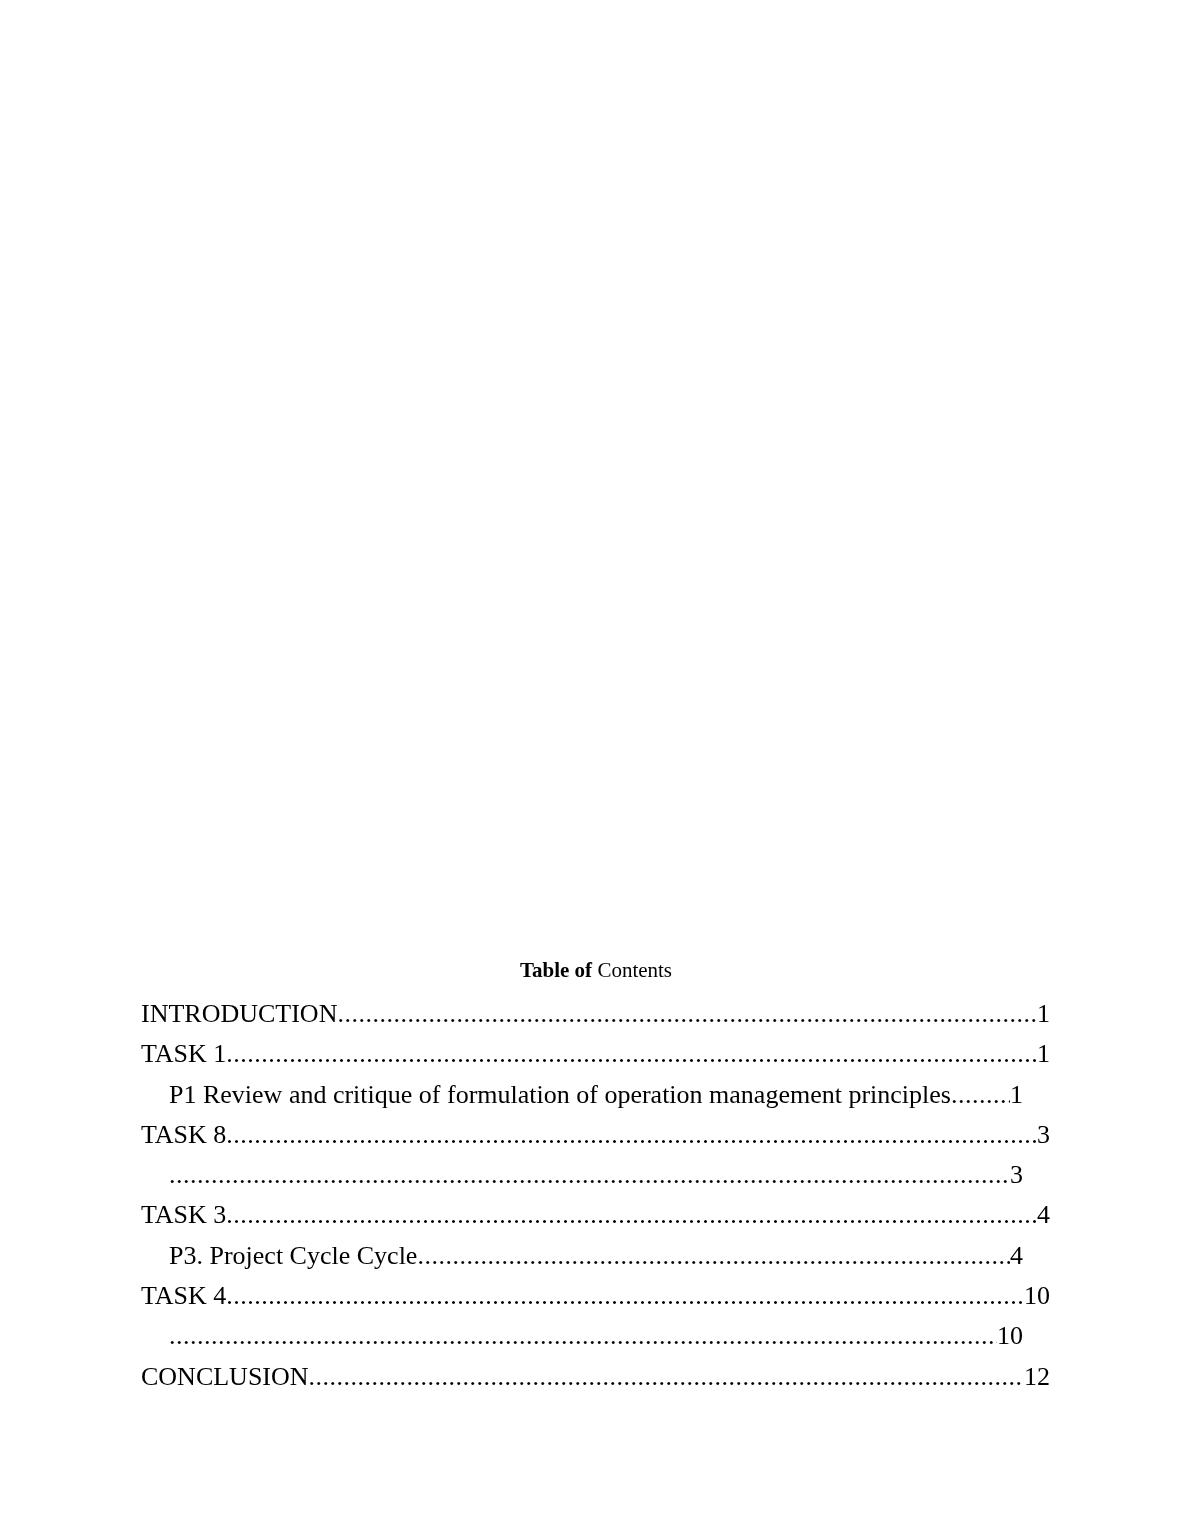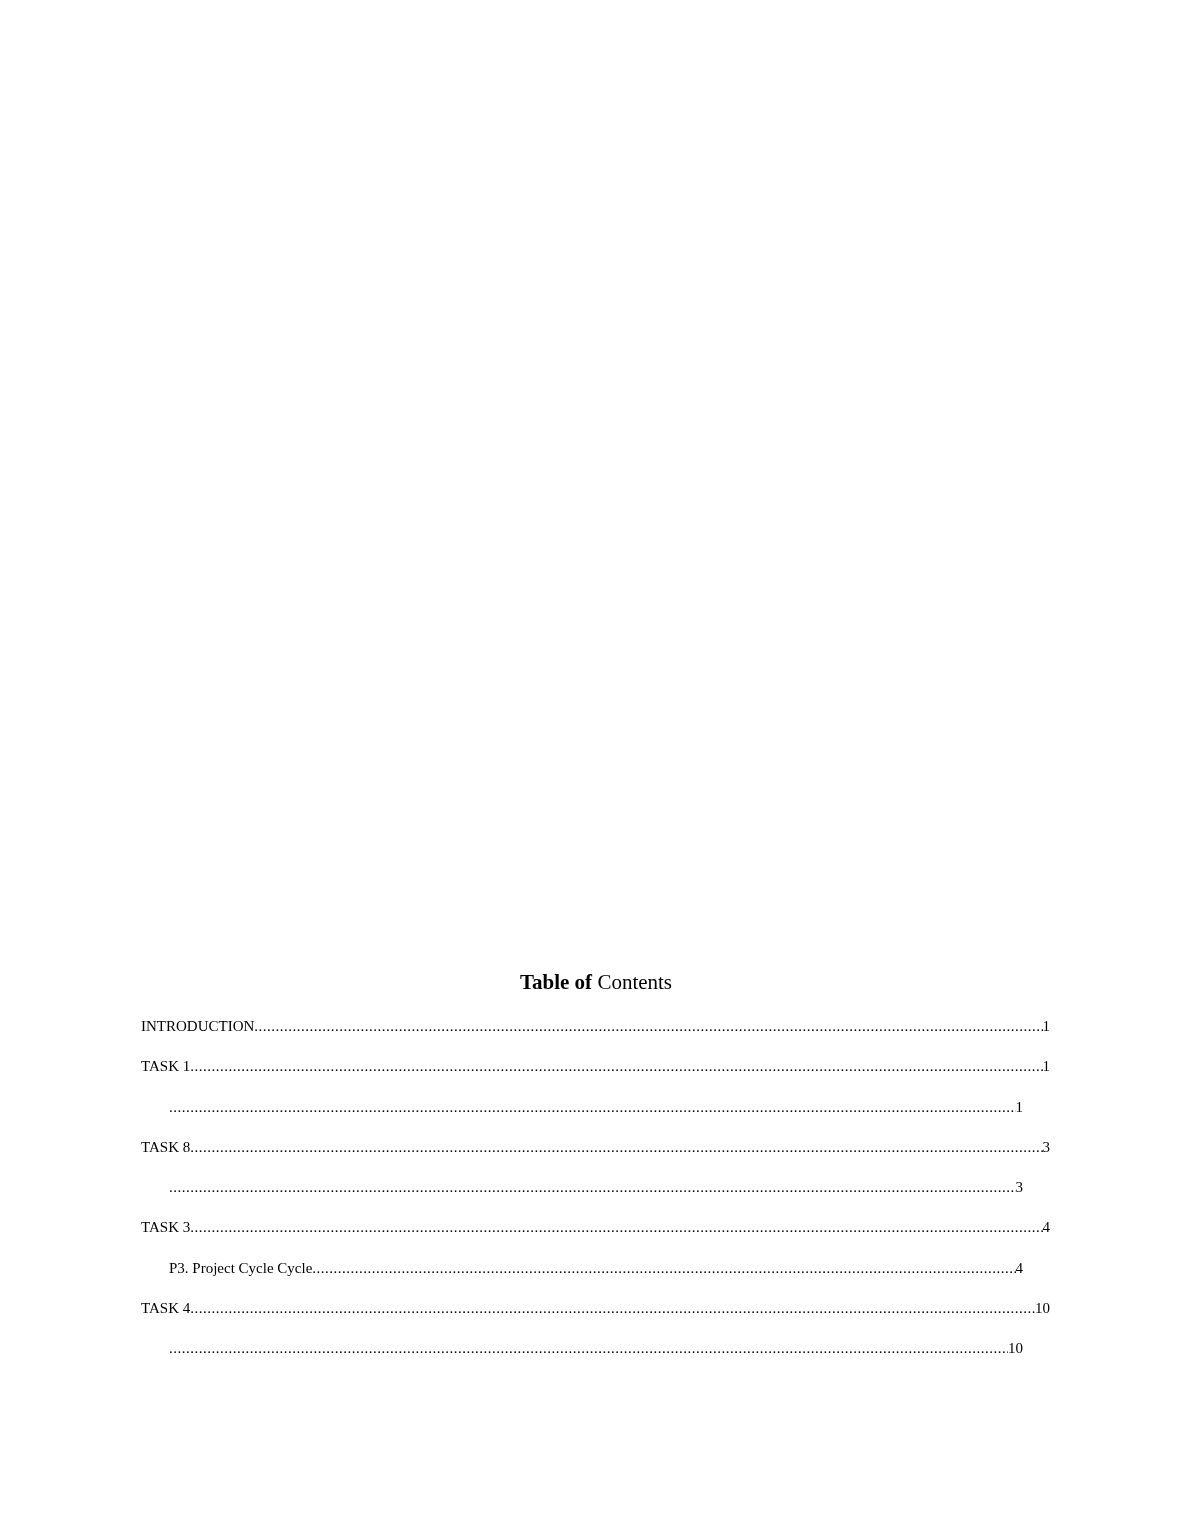--- a/index.html
+++ b/index.html
@@ -26,30 +26,30 @@
       position: absolute;
       left: 141px;
       top: 950px;
       width: 910px;
     }
     .toc-title {
       text-align: center;
       font-size: 21px;
       line-height: 32px;
       height: 32px;
-      margin: 16px 0 8px 0;
+      margin: 4px 0 8px 0;
       padding-left: 0;
     }
     .toc-title .bold { font-weight: bold; }
     .toc-title .regular { font-weight: normal; }
 
     .toc-row {
       display: flex;
       align-items: baseline;
-      font-size: 15px;
+      font-size: 26px;
       line-height: 40.3px;
       height: 40.3px;
       white-space: nowrap;
       overflow: hidden;
       cursor: pointer;
     }
     .toc-row.level-1 {
       width: 909px;
       padding-left: 0;
     }
@@ -86,20 +86,21 @@
       <span class="toc-page">1</span>
     </div>
 
     <div class="toc-row level-1">
       <span class="toc-label">TASK 1</span>
       <span class="toc-leader"></span>
       <span class="toc-page">1</span>
     </div>
 
     <div class="toc-row level-2">
+      <span class="toc-label">P1 Review and critique of formulation of operation management principles</span>
       <span class="toc-leader"></span>
       <span class="toc-page">1</span>
     </div>
 
     <div class="toc-row level-1">
       <span class="toc-label">TASK 8</span>
       <span class="toc-leader"></span>
       <span class="toc-page">3</span>
     </div>
 
@@ -124,14 +125,19 @@
       <span class="toc-label">TASK 4</span>
       <span class="toc-leader"></span>
       <span class="toc-page">10</span>
     </div>
 
     <div class="toc-row level-2">
       <span class="toc-leader"></span>
       <span class="toc-page">10</span>
     </div>
 
+    <div class="toc-row level-1">
+      <span class="toc-label">CONCLUSION</span>
+      <span class="toc-leader"></span>
+      <span class="toc-page">12</span>
+    </div>
   </div>
 </div>
 
 </body></html>

